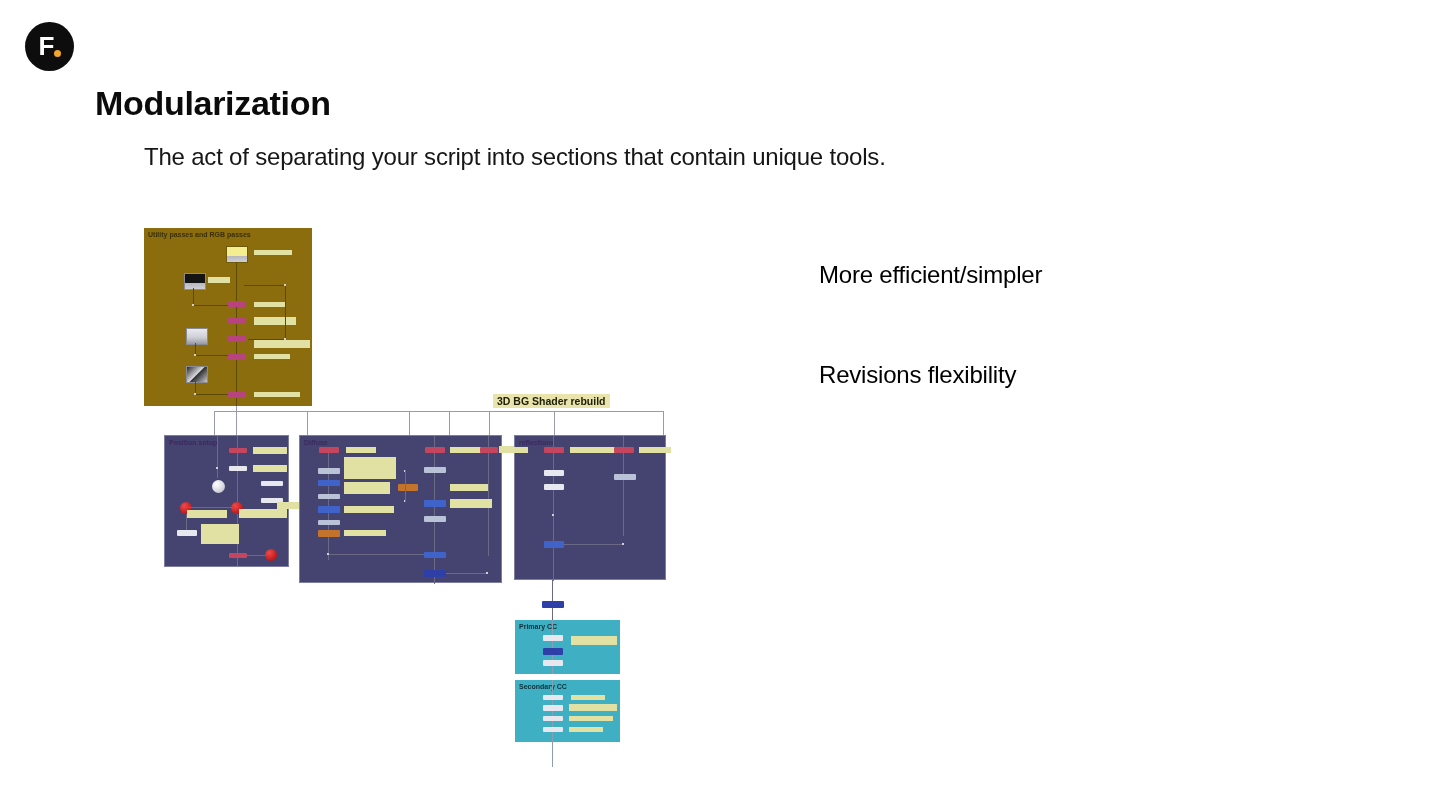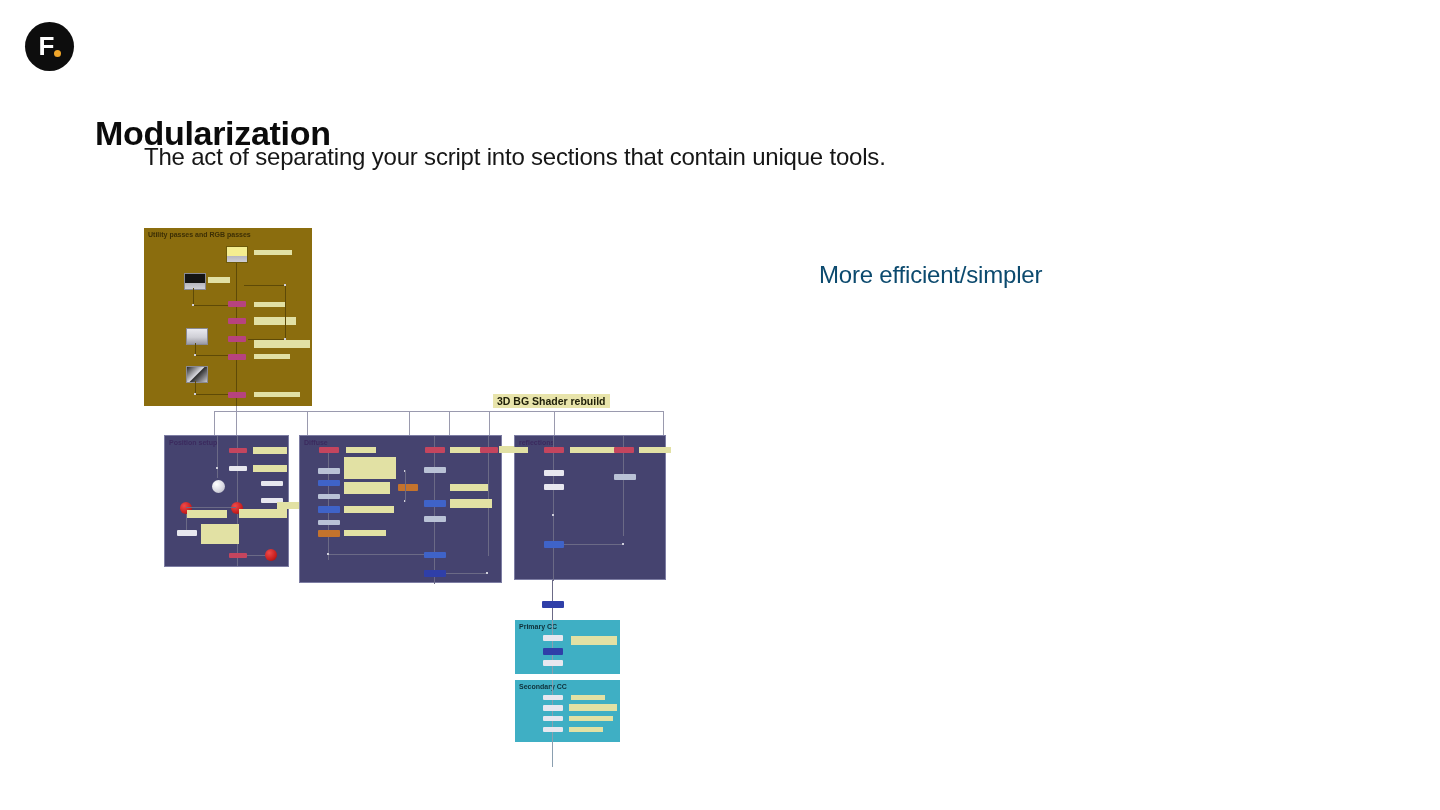--- a/index.html
+++ b/index.html
@@ -51,42 +51,41 @@
 
   
   #slide-title {
     position: absolute;
     left: 95px;
     top: 84px;
     font-size: 34px;
     font-weight: bold;
     letter-spacing: -0.3px;
     color: #0b0b0b;
-    margin-top: 30px;
   }
   #slide-subtitle {
     position: absolute;
     left: 144px;
     top: 143px;
     font-size: 24px;
     font-weight: normal;
     color: #161616;
     letter-spacing: -0.2px;
   }
 
   
   #benefits-list {
     position: absolute;
     left: 819px;
     top: 256px;
     width: 500px;
   }
   .benefit-item {
     font-size: 24px;
-    color: #0c4a6e;
+    color: #000000;
     letter-spacing: -0.2px;
     height: 100px;
     line-height: 38px;
   }
 
   
   #node-graph-figure {
     position: absolute;
     left: 144px;
     top: 222px;
@@ -177,20 +176,21 @@
 <div id="brand-logo">
   <div class="logo-letter">F</div>
   <div class="logo-dot"></div>
 </div>
 
 <div id="slide-title">Modularization</div>
 <div id="slide-subtitle">The act of separating your script into sections that contain unique tools.</div>
 
 <div id="benefits-list">
   <div class="benefit-item">More efficient/simpler</div>
+  <div class="benefit-item">Revisions flexibility</div>
 </div>
 
 <div id="node-graph-figure">
 
   <div id="shader-rebuild-label">3D BG Shader rebuild</div>
 
   <div class="graph-panel panel-gold" style="left:0px; top:6px; width:168px; height:178px;">
     <div class="panel-title">Utility passes and RGB passes</div>
 
     <div class="wire gold-v" style="left:92px; top:30px; height:152px;"></div>

